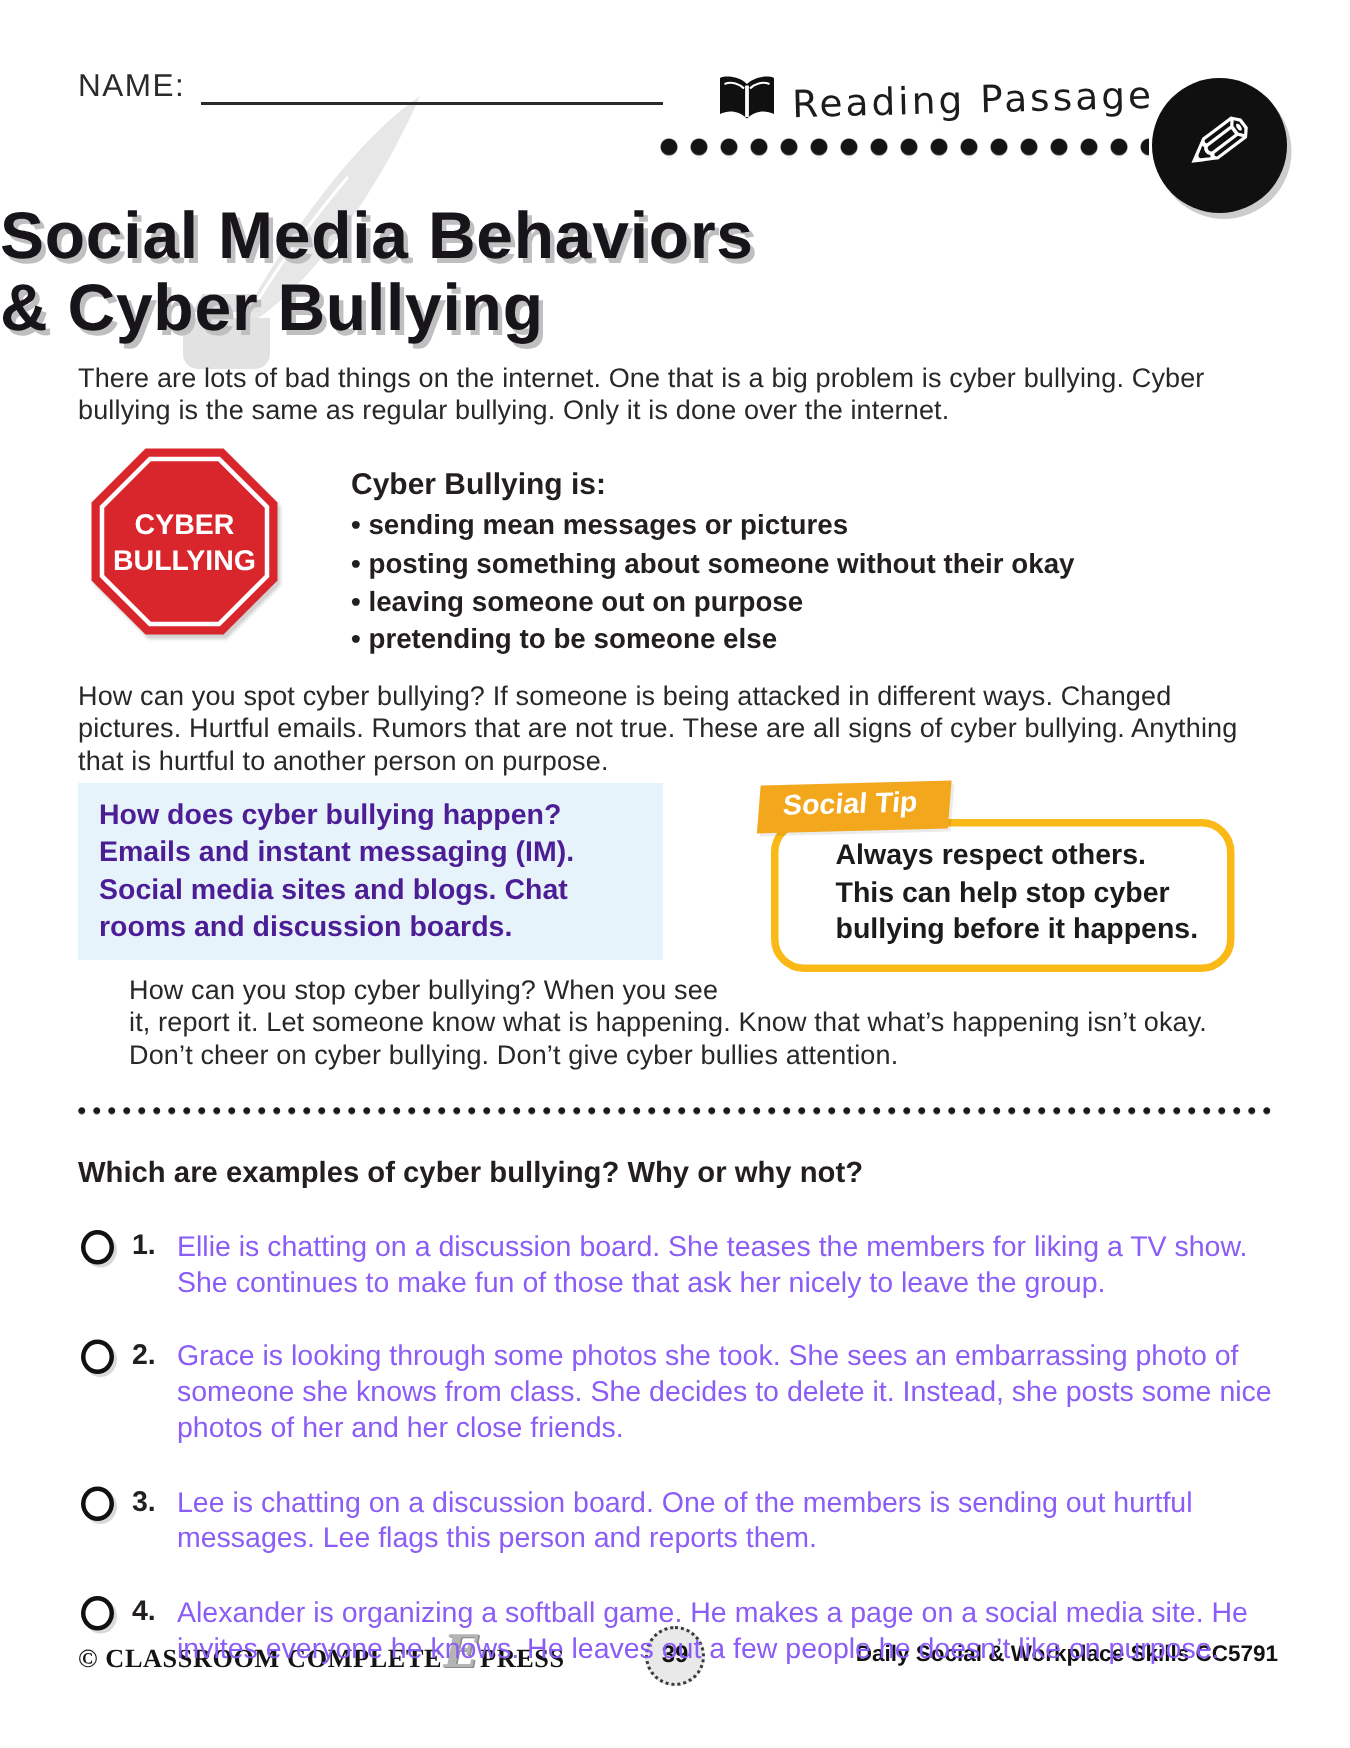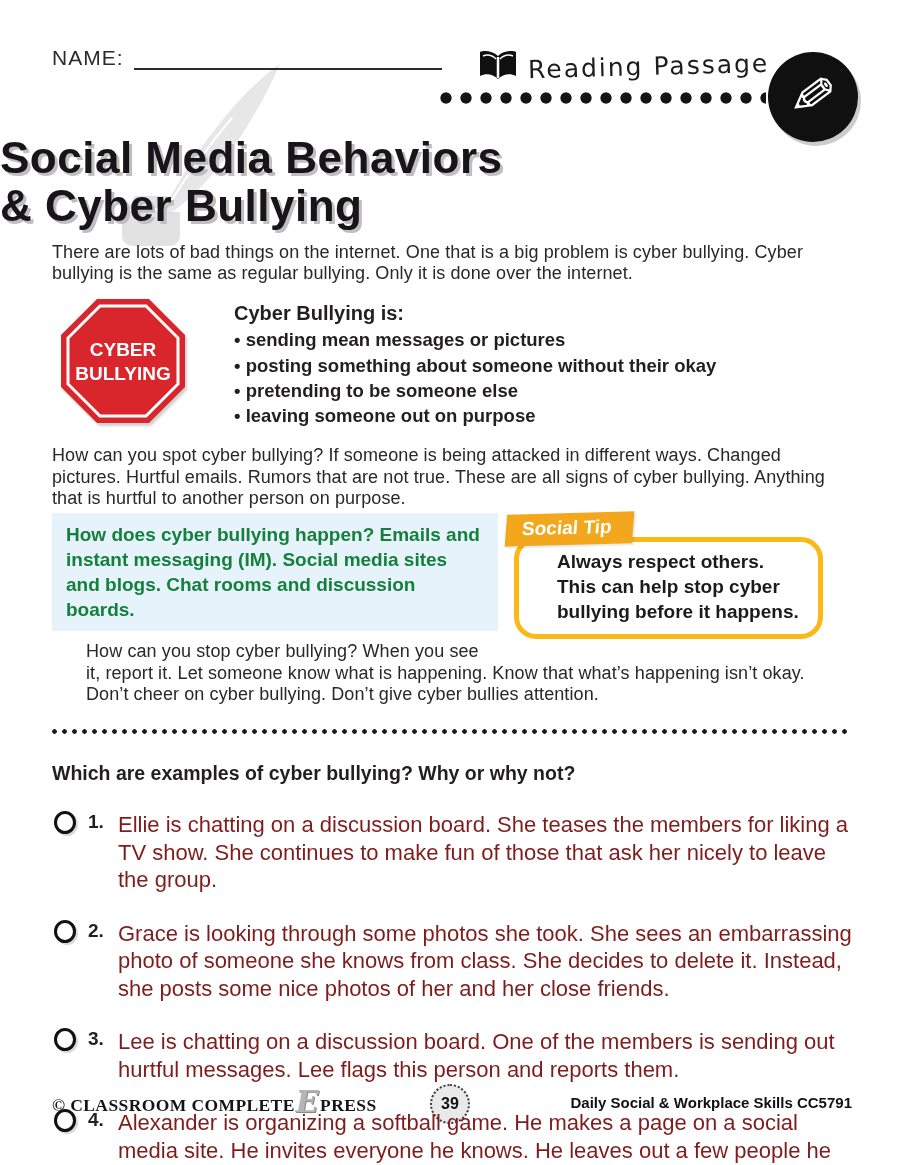--- a/index.html
+++ b/index.html
@@ -47,21 +47,21 @@
     font-weight:800; font-size:44px; line-height:1.1; color:#17141a;
     letter-spacing:0.5px; text-shadow:3px 3px 0 #bfbfbf;
   }
 
   
   .content { position:absolute; top:242px; left:52px; width:800px; z-index:1; }
   .para { font-size:18px; line-height:1.18; color:#2a272b; letter-spacing:0.1px; }
 
   .stop-row { display:flex; align-items:flex-start; margin-top:14px; }
   .stop-sign { flex:0 0 auto; margin-left:8px; filter:drop-shadow(2px 3px 1px rgba(0,0,0,0.18)); }
-  .def-block { margin-left:48px; margin-top:4px; }
+  .def-block { margin-left:48px; margin-top:14px; }
   .def-heading { font-size:20px; font-weight:bold; margin-bottom:4px; }
   .def-item { font-size:18.5px; font-weight:bold; line-height:1.2; margin-top:3px; }
   .def-item::before { content:"•  "; }
 
   .spot-para { margin-top:17px; }
 
   .mid { margin-top:4px; }
   .mid::after { content:""; display:block; clear:both; }
   .tip-assembly { float:right; width:350px; margin:0 0 20px 8px; position:relative; }
   .tip-tab {
@@ -70,42 +70,42 @@
     padding:4px 22px 6px 16px; transform:skewX(-6deg) rotate(-1.5deg);
     box-shadow:2px 2px 0 rgba(0,0,0,0.08);
   }
   .tip-box {
     position:relative; z-index:1; width:309px; margin-left:12px; margin-top:-8px;
     border:5px solid #fbb917; border-radius:22px; background:#ffffff;
     padding:8px 12px 10px 38px;
     font-weight:bold; font-size:19px; line-height:1.3; color:#1d1a1e;
   }
   .blue-box {
-    width:446px; margin-top:0; background:#e7f3fb;
-    padding:9px 14px; font-weight:bold; font-size:19px; line-height:1.32; color:#15803d;
+    width:390px; margin-top:0; background:#e7f3fb;
+    padding:9px 14px; font-weight:bold; font-size:19px; line-height:1.32; color:#4c1d95;
   }
   .stop-para { margin-top:10px;margin-left:34px; }
 
   .divider {
     margin-top:24px; height:5px; width:100%;
     background-image:radial-gradient(circle at 2.5px 2.5px, #1a1a1a 2px, transparent 2.6px);
     background-size:10px 5px; background-repeat:repeat-x;
   }
 
   .q-heading { margin-top:28px; font-size:19.5px; font-weight:bold; }
 
   .q-list { margin-top:16px; }
   .q-item { display:flex; align-items:flex-start; margin-top:24px; }
   .q-bubble {
     flex:0 0 auto; width:22px; height:23px; border:3px solid #111;
     border-radius:50%; margin:2px 12px 0 2px; background:#fff;
     box-shadow:2px 2px 0 #d9d9d9;
   }
   .q-num { flex:0 0 auto; width:30px; font-size:19px; font-weight:bold; padding-top:2px; }
-  .q-text { flex:1 1 auto; font-size:22px; line-height:1.25; color:#7f1d1d; padding-top:2px; }
+  .q-text { flex:1 1 auto; font-size:19px; line-height:1.25; color:#8b5cf6; padding-top:2px; }
 
   
   .footer-left {
     position:absolute; left:52px; top:1088px;
     font-family:"Liberation Serif", serif; font-weight:bold; font-size:17.5px;
     letter-spacing:0.4px; color:#141414; display:flex; align-items:center;
   }
   .logo-e {
     font-family:"DejaVu Serif", serif; font-style:italic; font-weight:bold;
     font-size:30px; color:#b5b5b5; margin:0 1px; position:relative; top:-4px;
@@ -174,22 +174,22 @@
           <polygon points="37,1 89,1 125,37 125,89 89,125 37,125 1,89 1,37" fill="#d8262c"></polygon>
           <polygon points="40,8 86,8 118,40 118,86 86,118 40,118 8,86 8,40" fill="none" stroke="#ffffff" stroke-width="3"></polygon>
           <text x="63" y="58" text-anchor="middle" fill="#ffffff" font-family="Liberation Sans, sans-serif" font-size="19" font-weight="bold">CYBER</text>
           <text x="63" y="82" text-anchor="middle" fill="#ffffff" font-family="Liberation Sans, sans-serif" font-size="19" font-weight="bold">BULLYING</text>
         </svg>
       </div>
       <div class="def-block">
         <div class="def-heading">Cyber Bullying is:</div>
         <div class="def-item">sending mean messages or pictures</div>
         <div class="def-item">posting something about someone without their okay</div>
+        <div class="def-item">leaving someone out on purpose</div>
         <div class="def-item">pretending to be someone else</div>
-        <div class="def-item">leaving someone out on purpose</div>
       </div>
     </div>
 
     <p class="para spot-para">How can you spot cyber bullying? If someone is being attacked in different ways. Changed pictures. Hurtful emails. Rumors that are not true. These are all signs of cyber bullying. Anything that is hurtful to another person on purpose.</p>
 
     <div class="mid">
       <div class="tip-assembly">
         <div class="tip-tab">Social Tip</div>
         <div class="tip-box">Always respect others. This can help stop cyber bullying before it happens.</div>
       </div>

